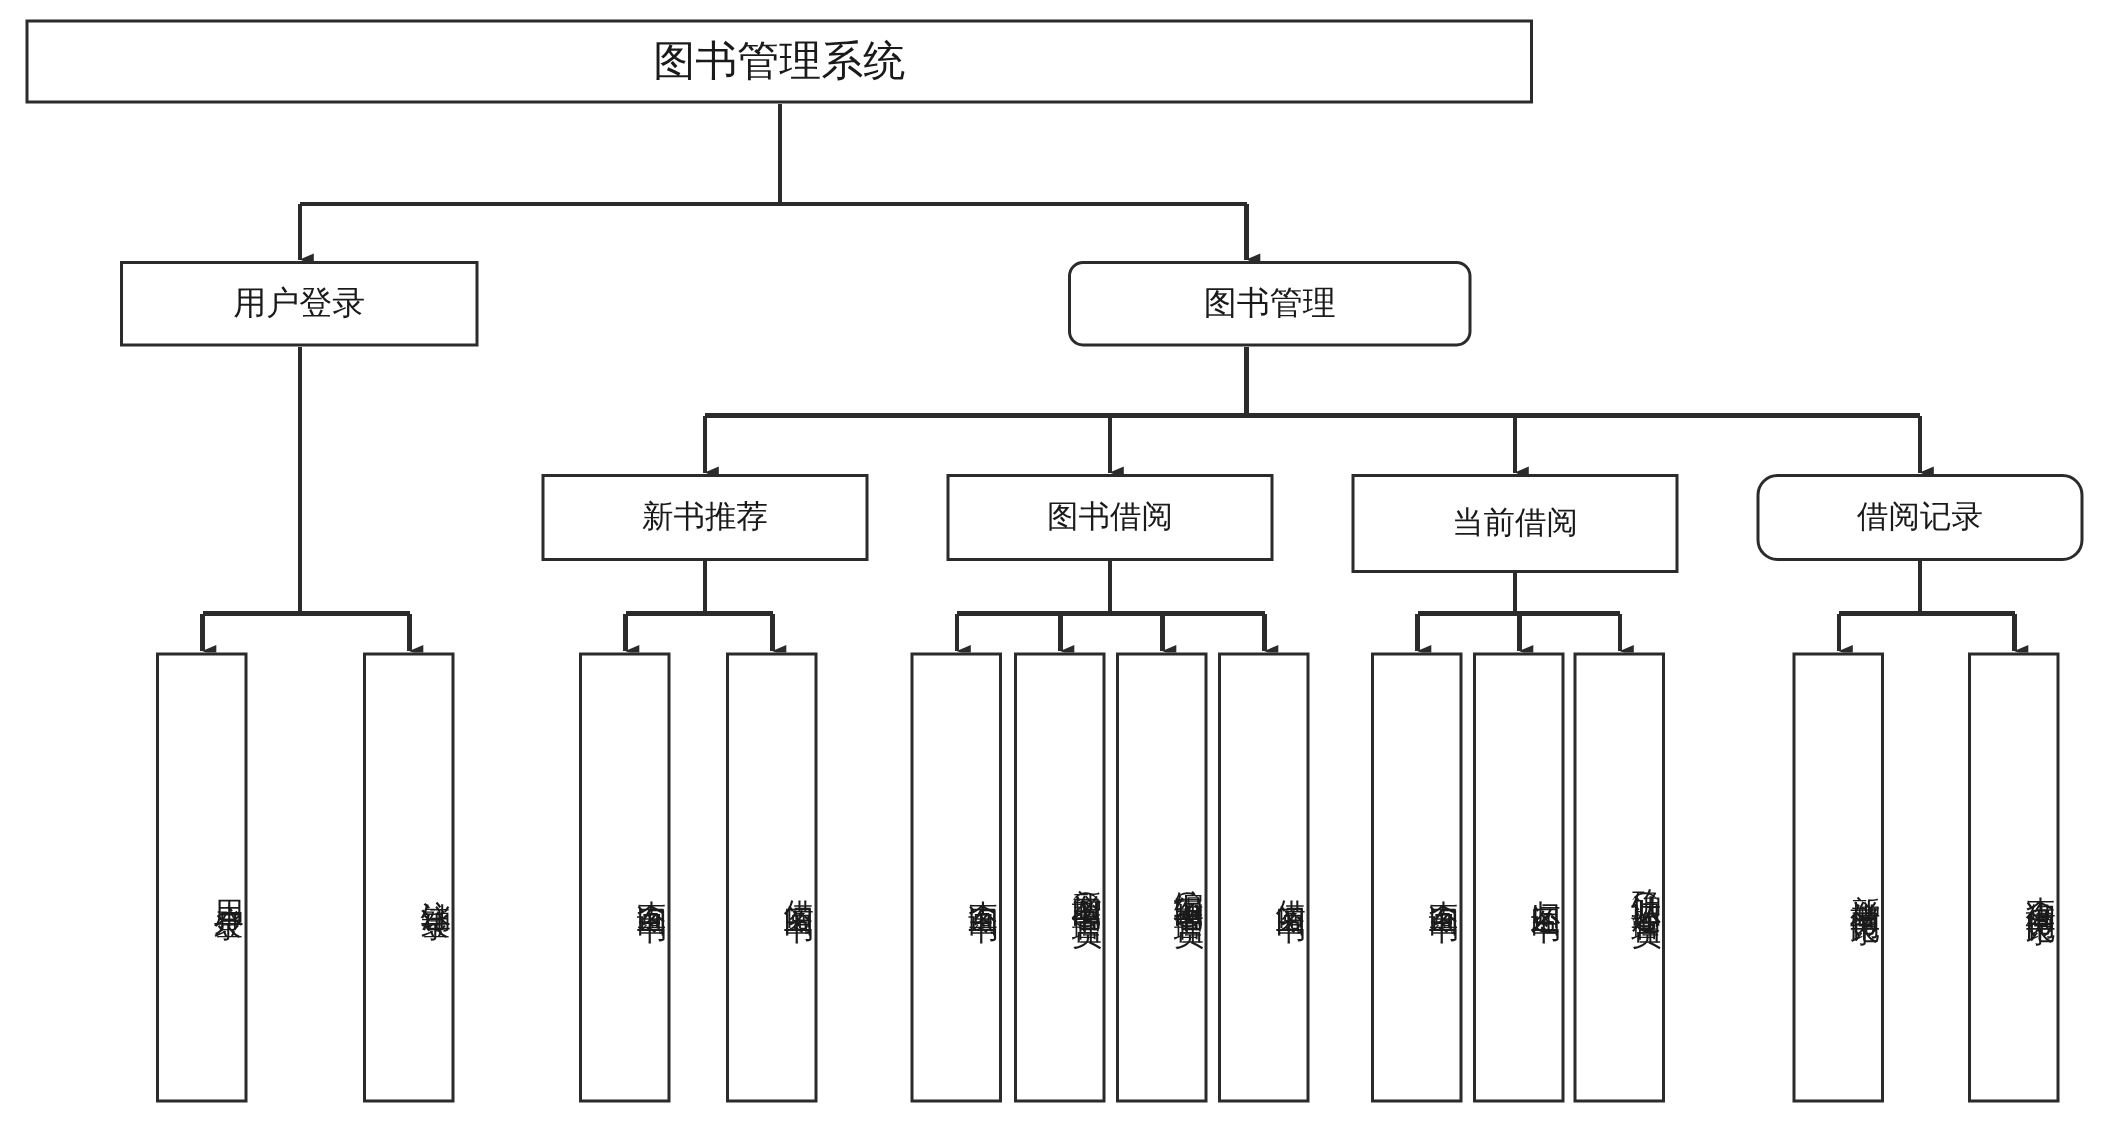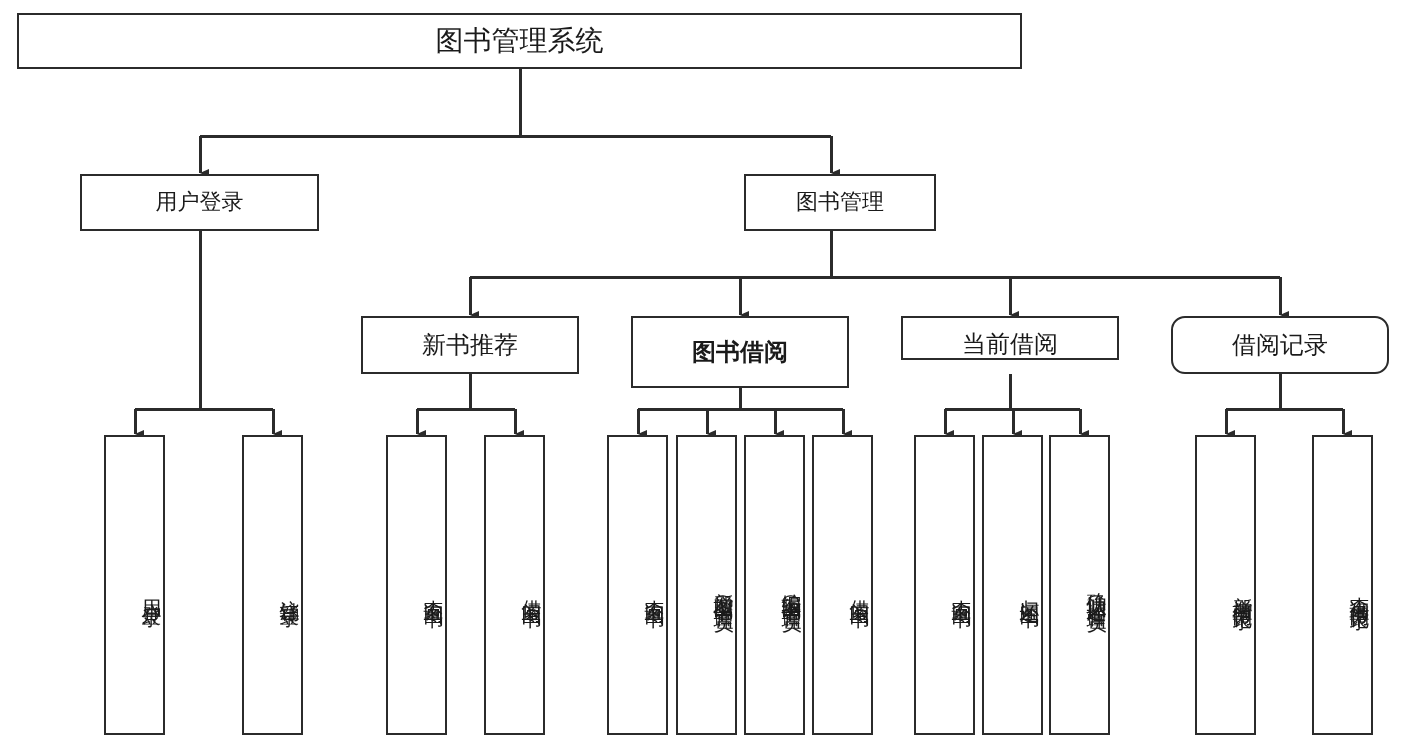--- a/index.html
+++ b/index.html
@@ -37,21 +37,21 @@
     text-align: center;
     line-height: 1.12;
   }
   .node.root {
     font-size: 28px;
   }
   .node.lvl2 {
     font-size: 22px;
   }
   .node.lvl3 {
-    font-size: 24px;
+    font-size: 21px;
   }
   .node.leaf {
     font-size: 20px;
     align-items: flex-start;
     padding-top: 10px;
     writing-mode: vertical-rl;
     text-orientation: upright;
     letter-spacing: 3px;
   }
   .node.leaf .label {
@@ -115,30 +115,30 @@
       </g>
   </svg>
 
   <div id="nodes-layer">
       <div class="node root" style="left: 17px; top: 13px; width: 1005px; height: 56px;">
         <span class="label">图书管理系统</span>
       </div>
       <div class="node lvl2" style="left: 80px; top: 174px; width: 239px; height: 57px;">
         <span class="label">用户登录</span>
       </div>
-      <div class="node lvl2" style="left: 744px; top: 174px; width: 192px; height: 57px;">
+      <div class="node lvl2" style="left: 712px; top: 174px; width: 269px; height: 57px; border-radius: 10px;">
         <span class="label">图书管理</span>
       </div>
       <div class="node lvl3" style="left: 361px; top: 316px; width: 218px; height: 58px;">
         <span class="label">新书推荐</span>
       </div>
-      <div class="node lvl3" style="left: 631px; top: 316px; width: 218px; height: 72px; font-weight: bold;">
+      <div class="node lvl3" style="left: 631px; top: 316px; width: 218px; height: 58px;">
         <span class="label">图书借阅</span>
       </div>
-      <div class="node lvl3" style="left: 901px; top: 316px; width: 218px; height: 44px; align-items: flex-end;">
+      <div class="node lvl3" style="left: 901px; top: 316px; width: 218px; height: 66px;">
         <span class="label">当前借阅</span>
       </div>
       <div class="node lvl3" style="left: 1171px; top: 316px; width: 218px; height: 58px; border-radius: 14px;">
         <span class="label">借阅记录</span>
       </div>
       <div class="node leaf" style="left: 104px; top: 435px; width: 61px; height: 300px;">
         <span class="label">用户登录</span>
       </div>
       <div class="node leaf" style="left: 242px; top: 435px; width: 61px; height: 300px;">
         <span class="label">注销登录</span>

